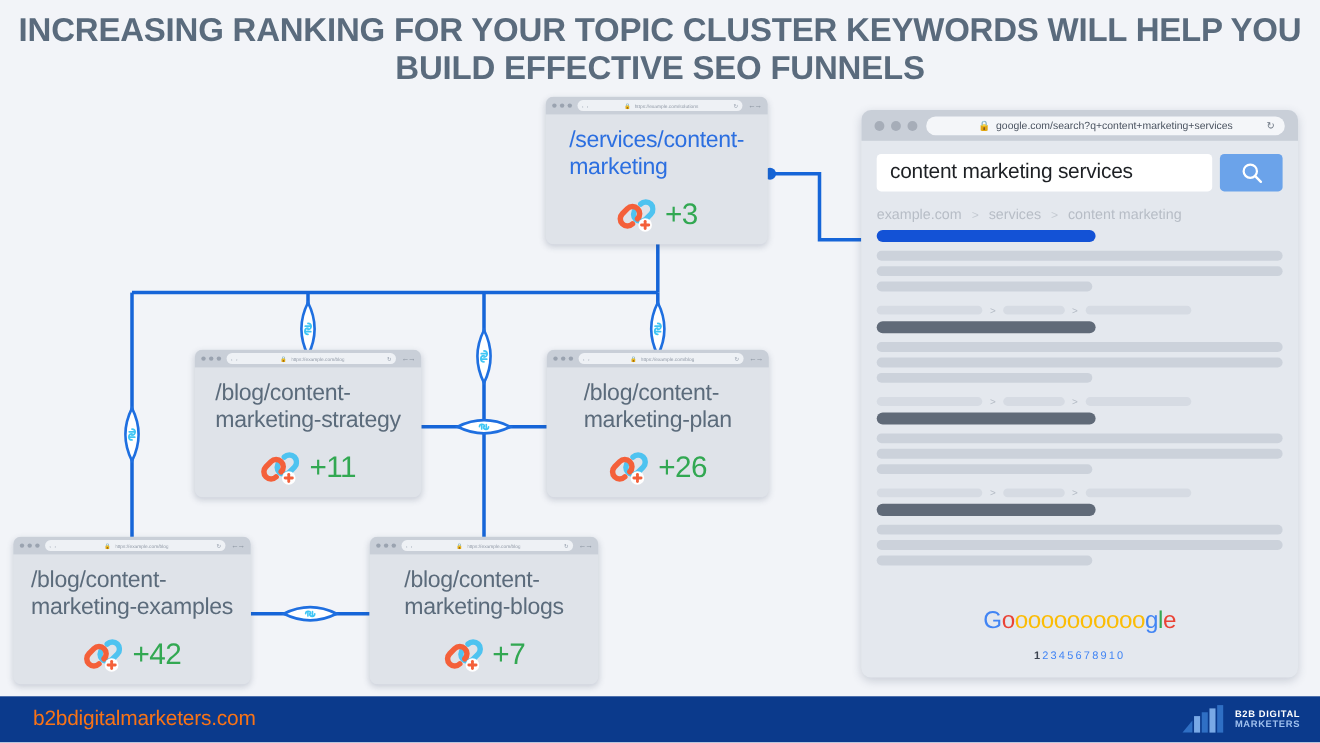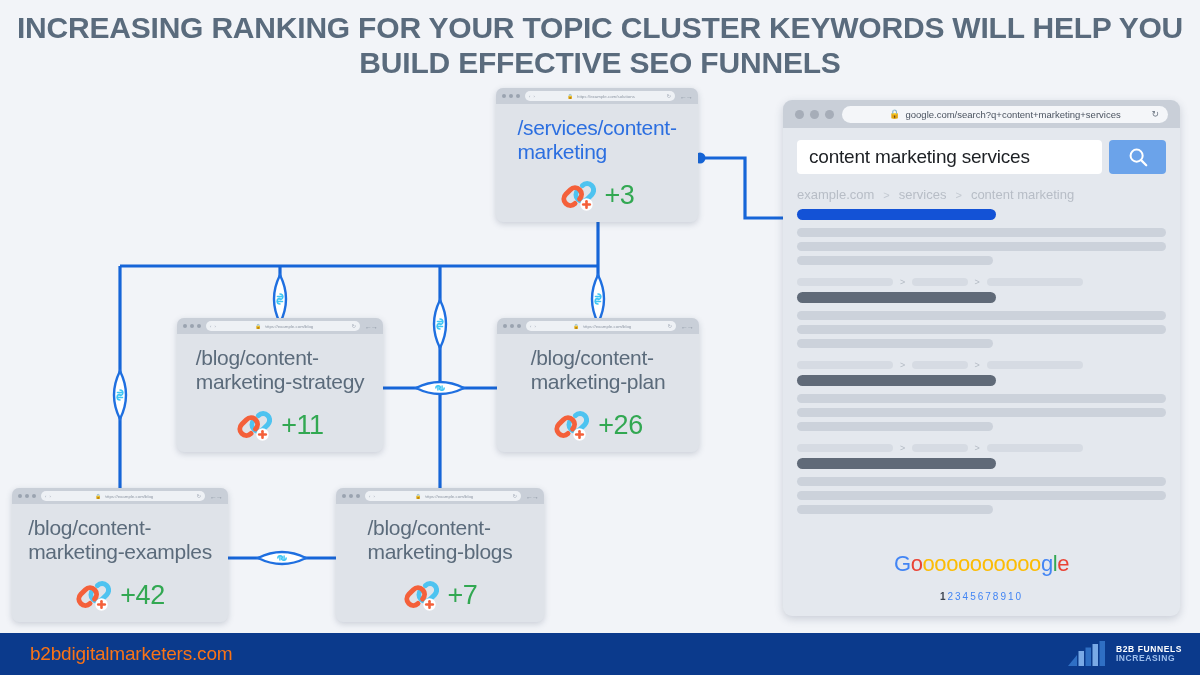--- a/index.html
+++ b/index.html
@@ -581,17 +581,17 @@
   <span class="site">b2bdigitalmarketers.com</span>
   <span class="brand">
     <svg width="42" height="26" viewBox="0 0 42 26">
       <path d="M2 25 L11 25 L11 14 Z" fill="#2f6fc4"></path>
       <rect x="12.5" y="10" width="5.5" height="15" fill="#79a9e6"></rect>
       <rect x="19.5" y="6.5" width="5.5" height="18.5" fill="#2f6fc4"></rect>
       <rect x="26.5" y="3" width="5.5" height="22" fill="#79a9e6"></rect>
       <rect x="33.5" y="0" width="5.5" height="25" fill="#2f6fc4"></rect>
     </svg>
     <span class="brand-txt">
-      <span class="l1">B2B FUNNELS</span><br>
-      <span class="l2">INCREASING</span>
+      <span class="l1">B2B DIGITAL</span><br>
+      <span class="l2">MARKETERS</span>
     </span>
   </span>
 </div>
 
 </body></html>

